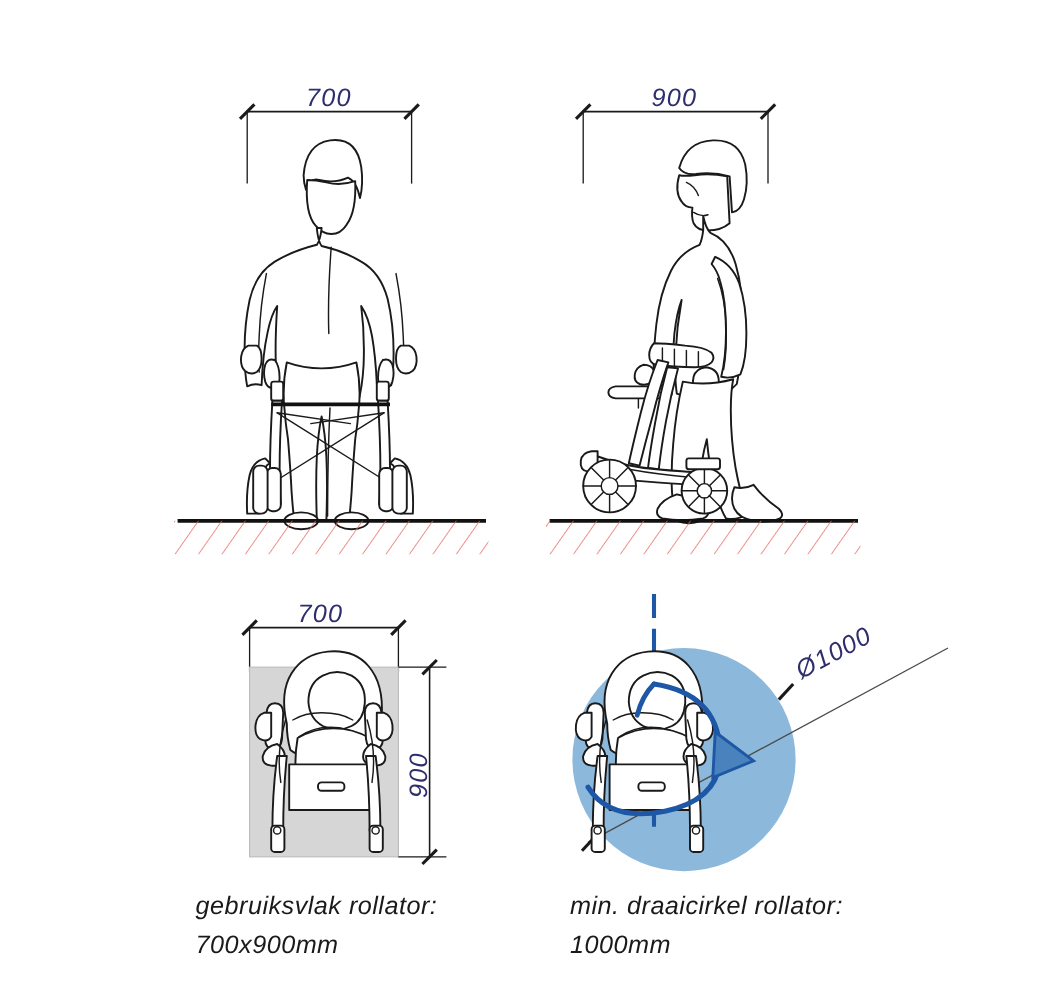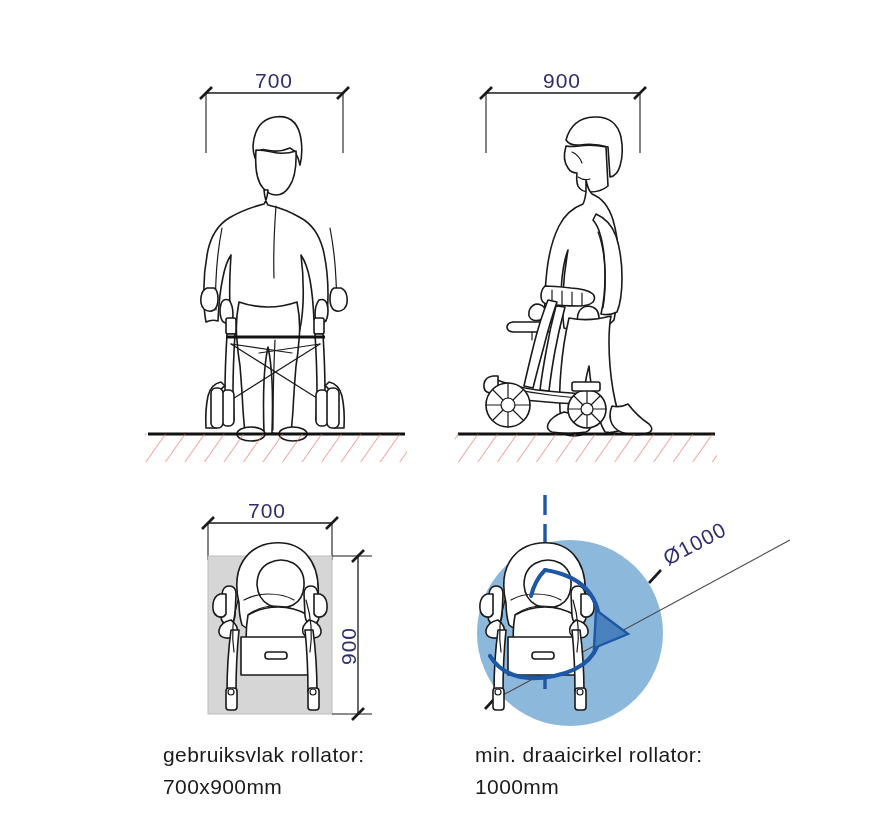--- a/index.html
+++ b/index.html
@@ -9,20 +9,21 @@
   }
   body {
     font-family: "Liberation Sans", sans-serif;
   }
   #sheet {
     position: relative;
     width: 870px;
     height: 829px;
     background: #ffffff;
     overflow: hidden;
+    font-style: italic;
   }
   .svg-layer {
     position: absolute;
     left: 0;
     top: 0;
     width: 870px;
     height: 829px;
   }
   .dim-text {
     font-family: "Liberation Sans", sans-serif;

